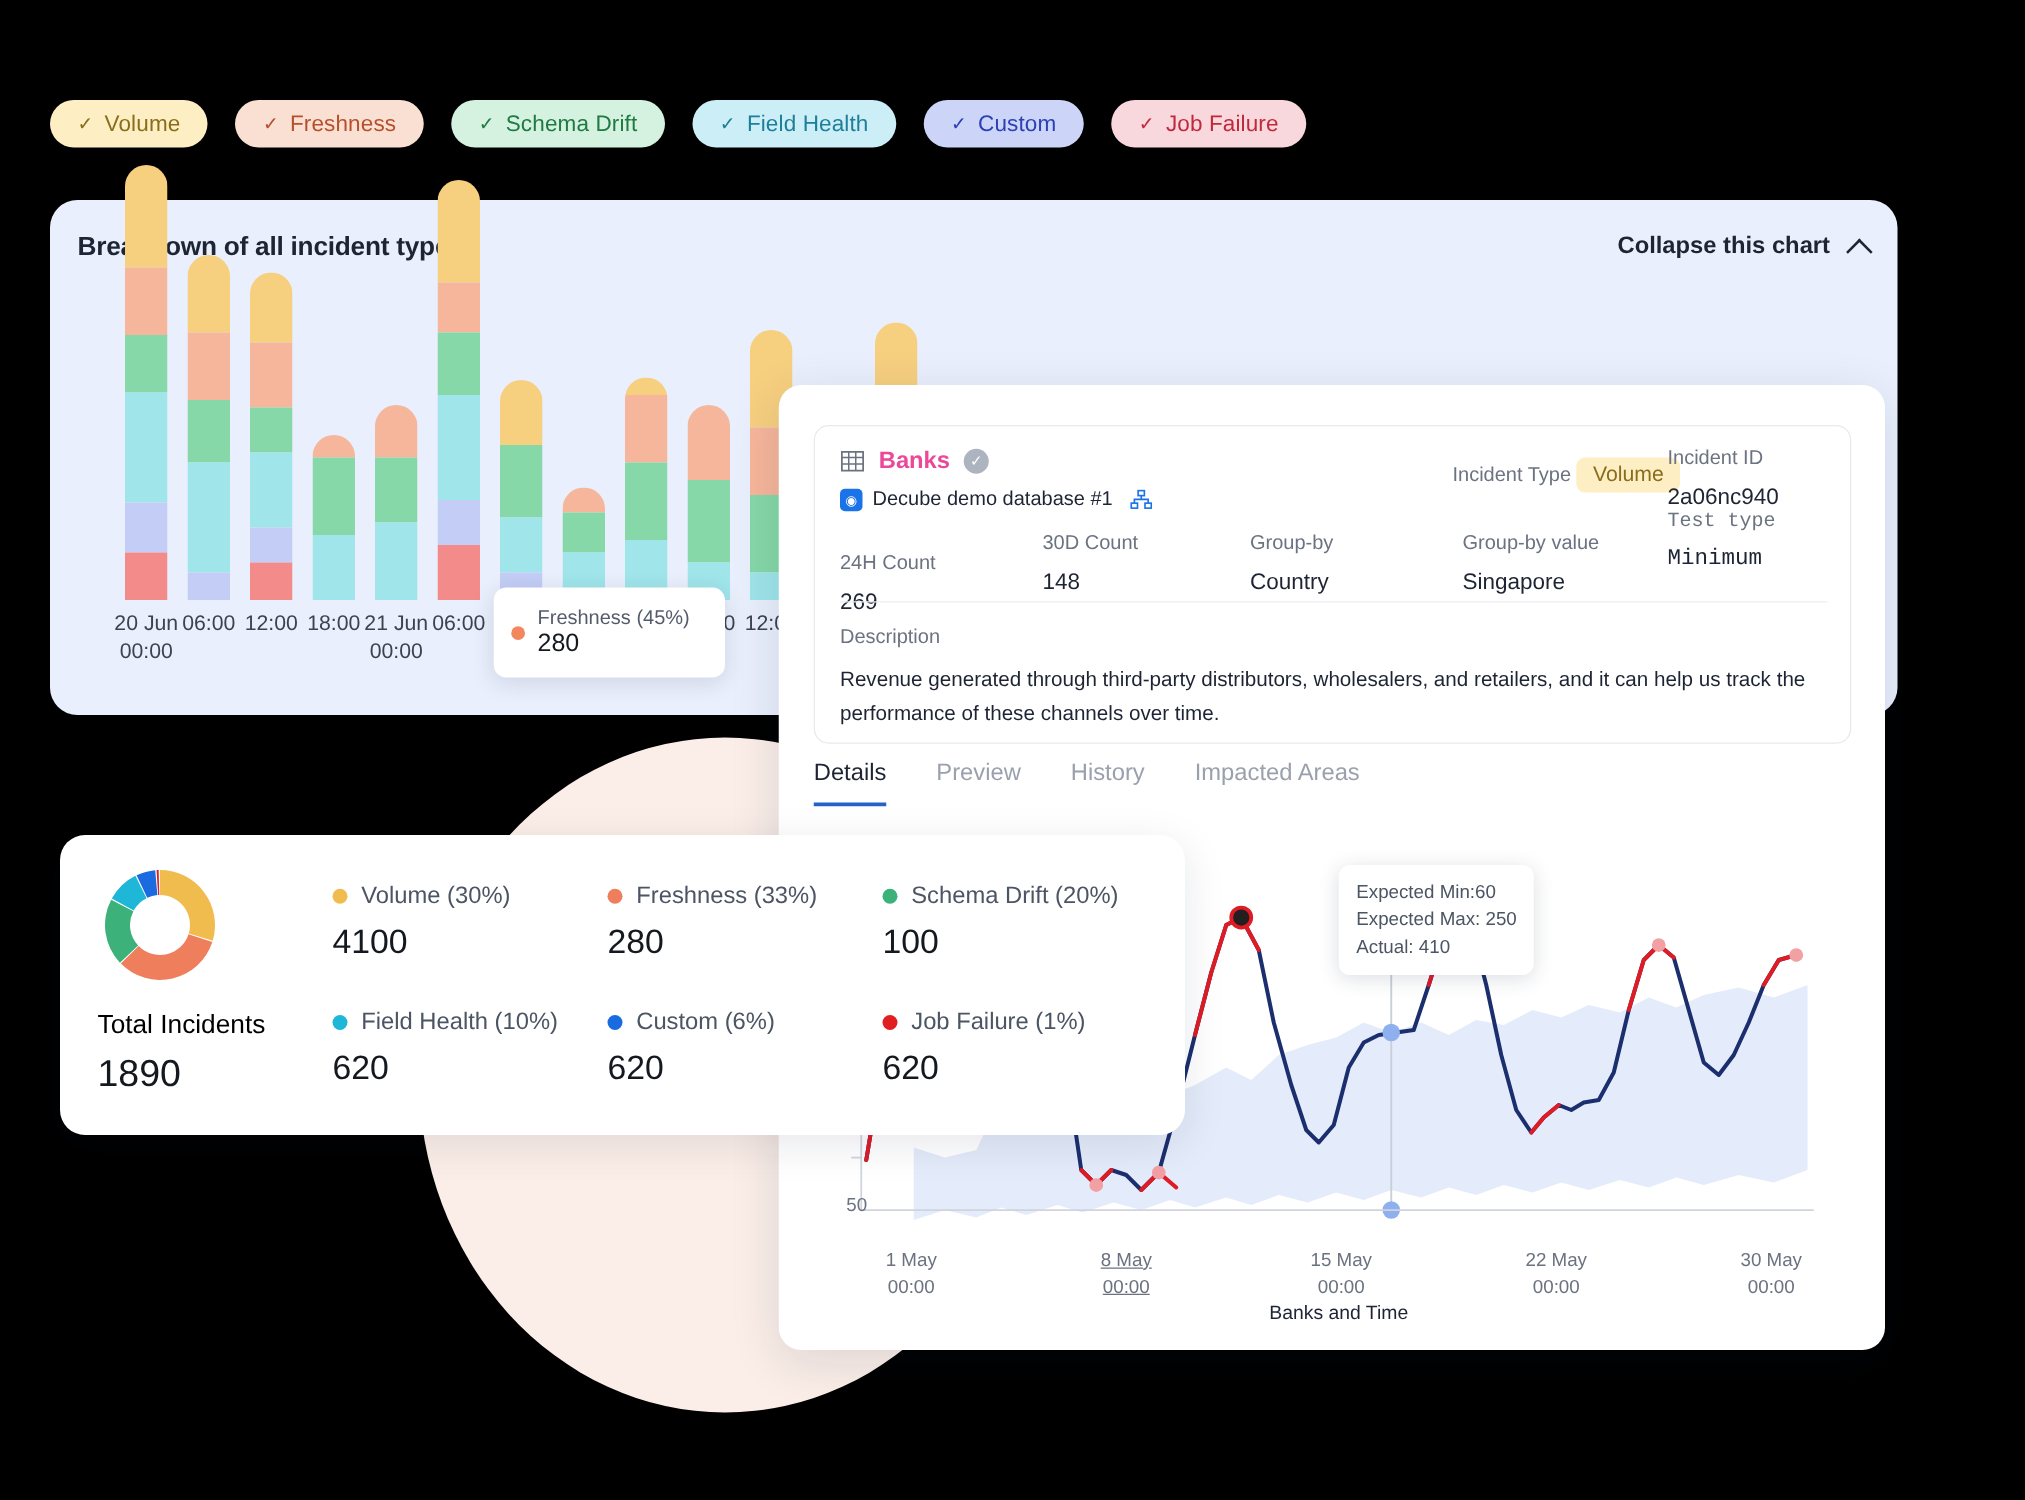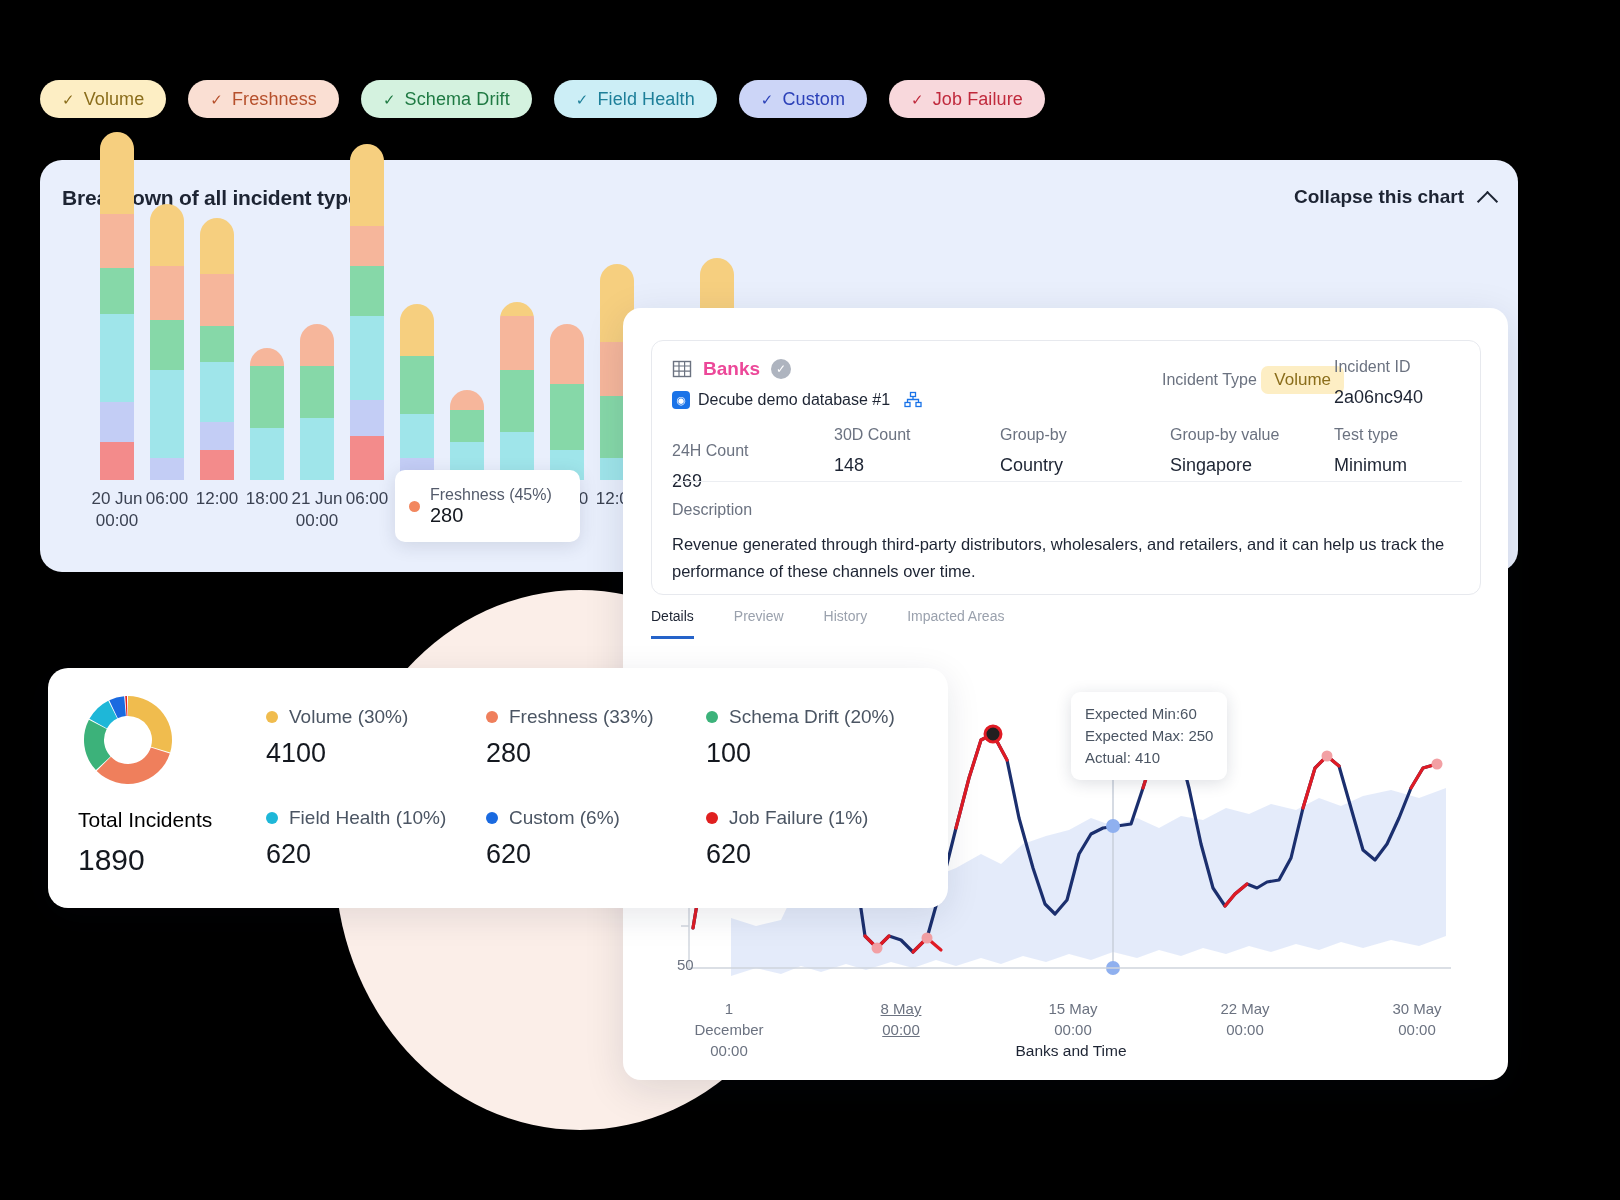--- a/index.html
+++ b/index.html
@@ -127,21 +127,21 @@
     font-size: 17px; padding: 4px 13px; border-radius: 7px;
   }
   .divider { position: absolute; left: 20px; top: 140px; width: 790px; height: 1px; background: #eceef2; }
   .desc-l { position: absolute; left: 20px; top: 160px; font-size: 16px; color: #6b7280; }
   .desc-b {
     position: absolute; left: 20px; top: 190px; width: 790px;
     font-size: 16.5px; color: #1d2433; line-height: 27px;
   }
 
   .tabs { position: absolute; left: 28px; top: 300px; display: flex; gap: 40px; }
-  .tab { font-size: 14px; color: #9aa1ad; padding-bottom: 12px; cursor: pointer; }
+  .tab { font-size: 19px; color: #9aa1ad; padding-bottom: 12px; cursor: pointer; }
   .tab.active { color: #1d2433; border-bottom: 3px solid #2563c9; }
 
   
   .line-wrap { position: absolute; left: 28px; top: 360px; width: 840px; height: 390px; }
   .ln-tip {
     position: absolute; left: 420px; top: 24px;
     background: #fff; border-radius: 9px;
     box-shadow: 0 3px 16px rgba(30,40,70,.15);
     padding: 11px 14px; font-size: 15px; color: #4b5563; line-height: 22px;
     white-space: nowrap;
@@ -401,21 +401,21 @@
         <span class="v">148</span>
       </div>
       <div class="meta" style="left:348px; top:85px;">
         <span>Group-by</span>
         <span class="v">Country</span>
       </div>
       <div class="meta" style="left:518px; top:85px;">
         <span>Group-by value</span>
         <span class="v">Singapore</span>
       </div>
-      <div class="meta" style="left:682px; top:85px;">
+      <div class="meta" style="left:682px; top:67px;font-family:Liberation Mono, monospace;">
         <span>Test type</span>
         <span class="v">Minimum</span>
       </div>
 
       <div class="divider"></div>
       <div class="desc-l">Description</div>
       <div class="desc-b">Revenue generated through third-party distributors, wholesalers, and retailers, and it can help us track the performance of these channels over time.</div>
     </div>
 
     <div class="tabs" id="tabs">
@@ -482,21 +482,21 @@
         </div>
         <div>
           <span>Actual:</span>
           <span>410</span>
         </div>
       </div>
 
       <div class="y-lbl">50</div>
       <div class="x-axis" id="lineaxis">
           <div class="x-lbl" style="left: 38px;">
-            <div>1 December</div>
+            <div>1 May</div>
             <div>00:00</div>
           </div>
           <div class="x-lbl" style="left: 210px; text-decoration: underline;">
             <div>8 May</div>
             <div>00:00</div>
           </div>
           <div class="x-lbl" style="left: 382px;">
             <div>15 May</div>
             <div>00:00</div>
           </div>

